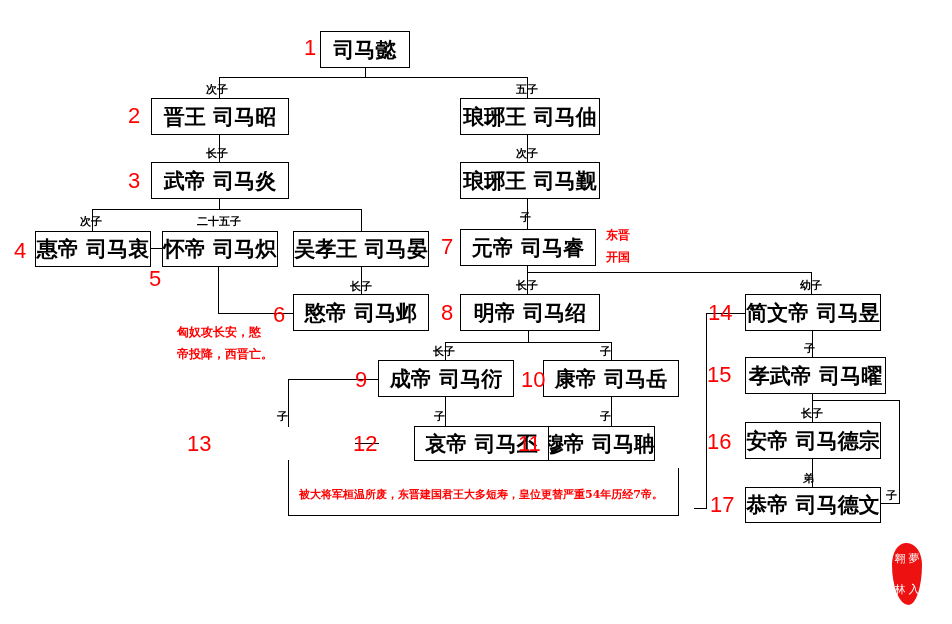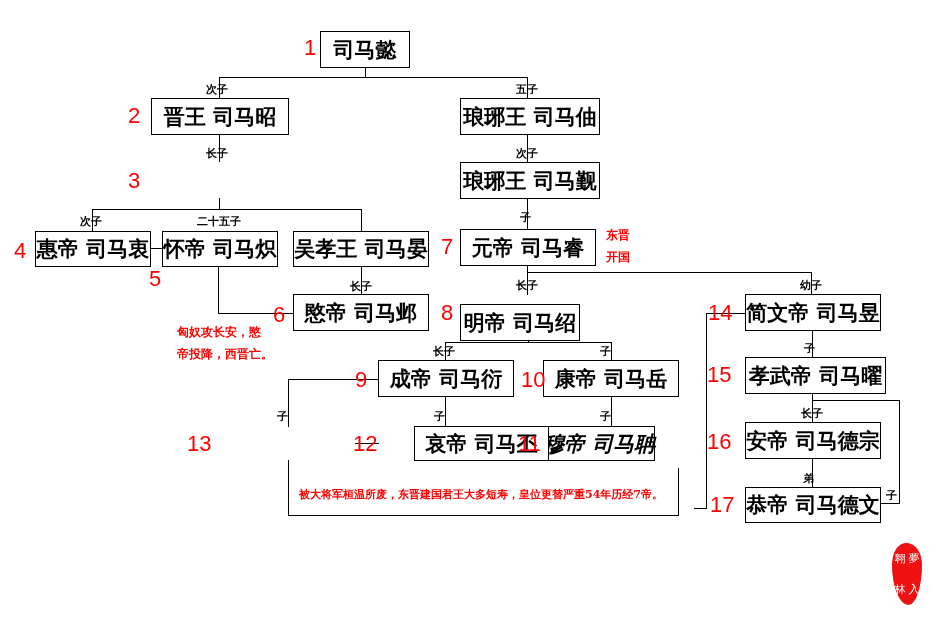--- a/index.html
+++ b/index.html
@@ -77,48 +77,51 @@
 
   <div class="box" style="left:320px;top:31px;width:90px;height:37px;">
       <span>司马懿</span>
     </div>
   <div class="box" style="left:151px;top:98px;width:138px;height:37px;">
       <span>晋王 司马昭</span>
     </div>
   <div class="box" style="left:460px;top:98px;width:140px;height:37px;">
       <span>琅琊王 司马伷</span>
     </div>
+  <div class="box" style="left:151px;top:162px;width:138px;height:37px;">
+      <span>武帝 司马炎</span>
+    </div>
   <div class="box" style="left:460px;top:162px;width:140px;height:37px;">
       <span>琅琊王 司马觐</span>
     </div>
   <div class="box" style="left:35px;top:231px;width:116px;height:36px;">
       <span>惠帝 司马衷</span>
     </div>
   <div class="box" style="left:162px;top:231px;width:116px;height:36px;">
       <span>怀帝 司马炽</span>
     </div>
   <div class="box" style="left:293px;top:231px;width:136px;height:36px;">
       <span>吴孝王 司马晏</span>
     </div>
   <div class="box" style="left:293px;top:294px;width:136px;height:37px;">
       <span>愍帝 司马邺</span>
     </div>
   <div class="box" style="left:460px;top:229px;width:136px;height:37px;">
       <span>元帝 司马睿</span>
     </div>
-  <div class="box" style="left:460px;top:294px;width:120px;height:37px;margin-top:10px;">
+  <div class="box" style="left:460px;top:294px;width:140px;height:37px;">
       <span>明帝 司马绍</span>
     </div>
   <div class="box" style="left:378px;top:360px;width:136px;height:37px;">
       <span>成帝 司马衍</span>
     </div>
   <div class="box" style="left:543px;top:360px;width:136px;height:37px;">
       <span>康帝 司马岳</span>
     </div>
-  <div class="box" style="left:543px;top:426px;width:112px;height:35px;font-style:italic;">
+  <div class="box" style="left:543px;top:426px;width:112px;height:35px;">
       <span>穆帝 司马聃</span>
     </div>
   <div class="box" style="left:378px;top:426px;width:135px;height:35px;margin-left:36px;">
       <span>哀帝 司马丕</span>
     </div>
   <div class="box" style="left:745px;top:294px;width:136px;height:37px;">
       <span>简文帝 司马昱</span>
     </div>
   <div class="box" style="left:745px;top:357px;width:141px;height:37px;">
       <span>孝武帝 司马曜</span>

